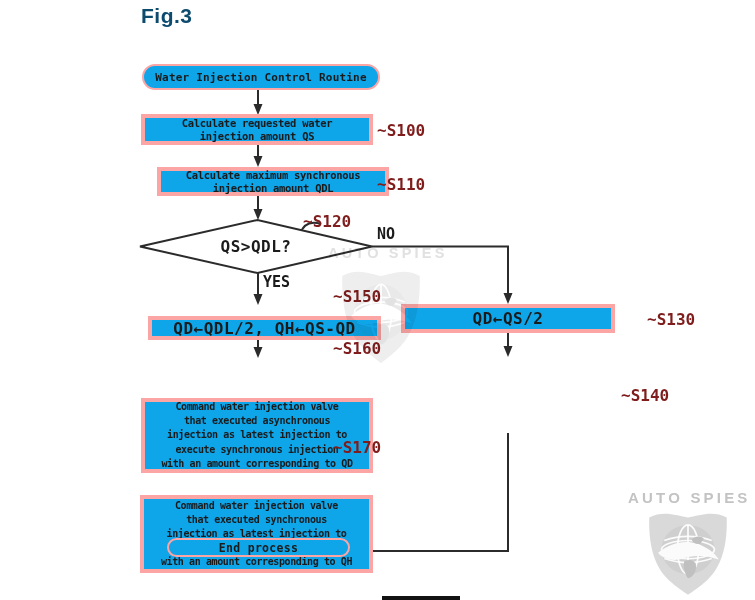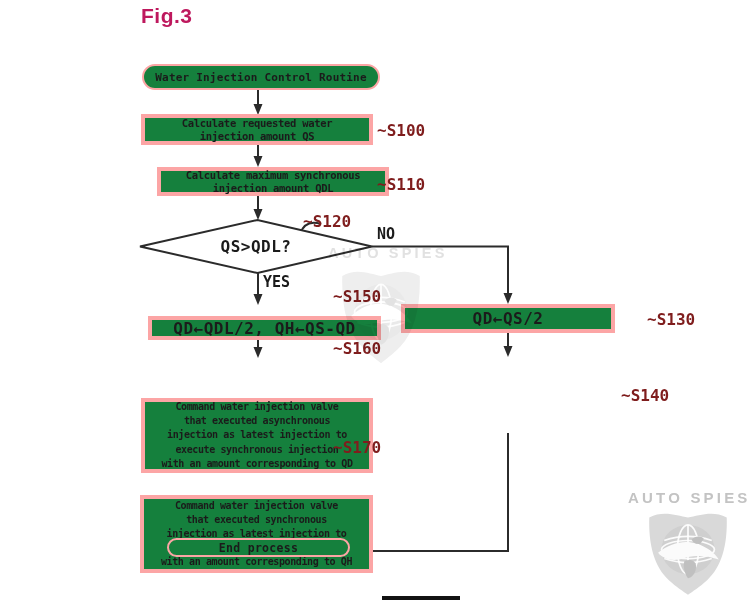--- a/index.html
+++ b/index.html
@@ -3,24 +3,24 @@
 <meta charset="utf-8">
 <style>
   html,body{margin:0;padding:0;background:#ffffff;}
   .canvas{
     position:relative;width:755px;height:600px;background:#ffffff;overflow:hidden;
     font-family:"DejaVu Sans Mono","Liberation Mono",monospace;color:#1b1b1b;
   }
   .abs{position:absolute;}
   .fig-title{
     left:141px;top:4px;font-family:"Liberation Sans","DejaVu Sans",sans-serif;
-    font-weight:700;font-size:21px;color:#be185d;letter-spacing:0.5px;
+    font-weight:700;font-size:21px;color:#0c4a6e;letter-spacing:0.5px;
   }
   .node{
-    position:absolute;border:4px solid #fca5a5;background:#15803d;box-sizing:border-box;
+    position:absolute;border:4px solid #fca5a5;background:#0ea5e9;box-sizing:border-box;
     display:flex;align-items:center;justify-content:center;text-align:center;font-weight:700;
   }
   .capsule{border-radius:15px;border-width:2px;}
   .pre{white-space:pre-line;}
   .t-start{font-size:11px;letter-spacing:0.2px;}
   .t-end{font-size:11.5px;letter-spacing:0.3px;}
   .t2{font-size:10.5px;line-height:13px;letter-spacing:-0.3px;}
   .t5{font-size:10px;line-height:14.2px;letter-spacing:-0.4px;margin-top:40px;}
   .t-big{font-size:16px;letter-spacing:0.5px;}
   .ref{

